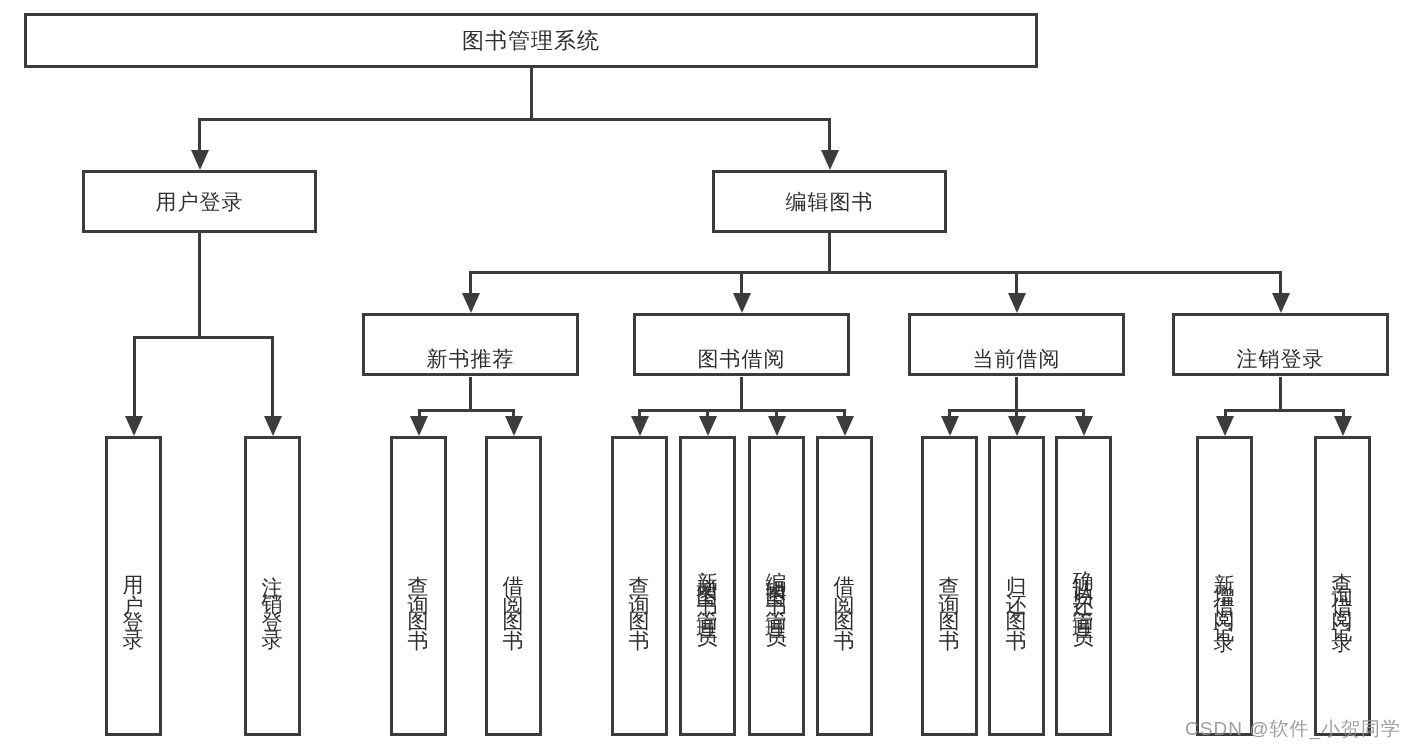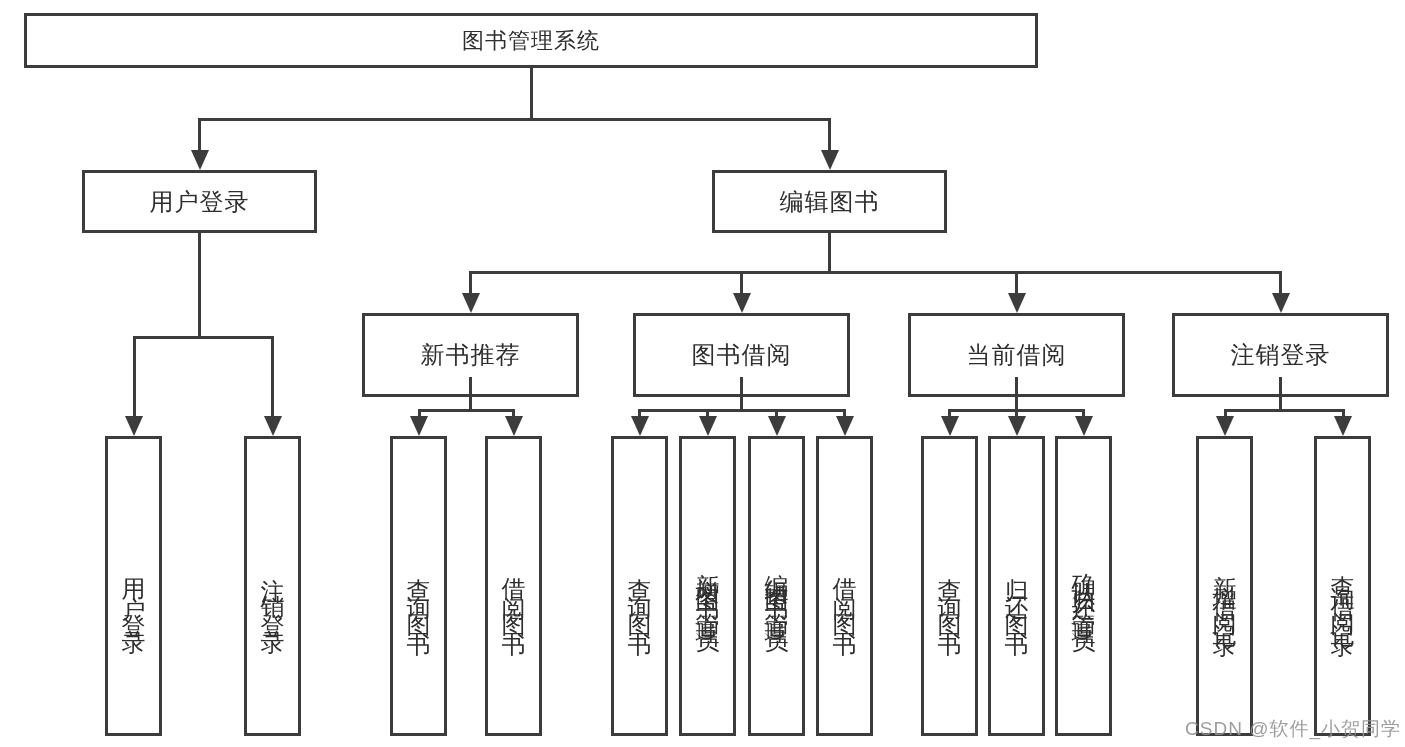--- a/index.html
+++ b/index.html
@@ -8,25 +8,25 @@
     width:1405px;height:747px;position:relative;overflow:hidden;
     background:#ffffff;
     font-family:"Liberation Sans","DejaVu Sans",sans-serif;
     color:#2e2e2e;
   }
   .stage{position:absolute;left:0;top:0;width:1405px;height:747px;}
   .box{
     position:absolute;box-sizing:border-box;
     border:3px solid #3c3c3c;background:#ffffff;
     display:flex;align-items:center;justify-content:center;
-    font-size:24px;letter-spacing:1px;color:#2e2e2e;
+    font-size:21px;letter-spacing:1px;color:#2e2e2e;
   }
   .root{left:24px;top:13px;width:1014px;height:55px;font-size:22px;}
   .lvl2{top:170px;width:235px;height:63px;}
-  .lvl3{top:313px;width:217px;height:84px;}
+  .lvl3{top:313px;width:217px;height:63px;align-items:flex-end;}
   .leaf{top:436px;width:57px;height:300px;}
   .leaf .vtext{
     writing-mode:vertical-rl;text-orientation:mixed;
     line-height:1;white-space:nowrap;
   }
   .sp4{letter-spacing:18px;margin-bottom:-18px;}
   .sp6{letter-spacing:12px;margin-bottom:-12px;}
   .sp9{letter-spacing:8px;margin-bottom:-8px;}
   .hline,.vline{position:absolute;background:#3c3c3c;}
   .arrow{

